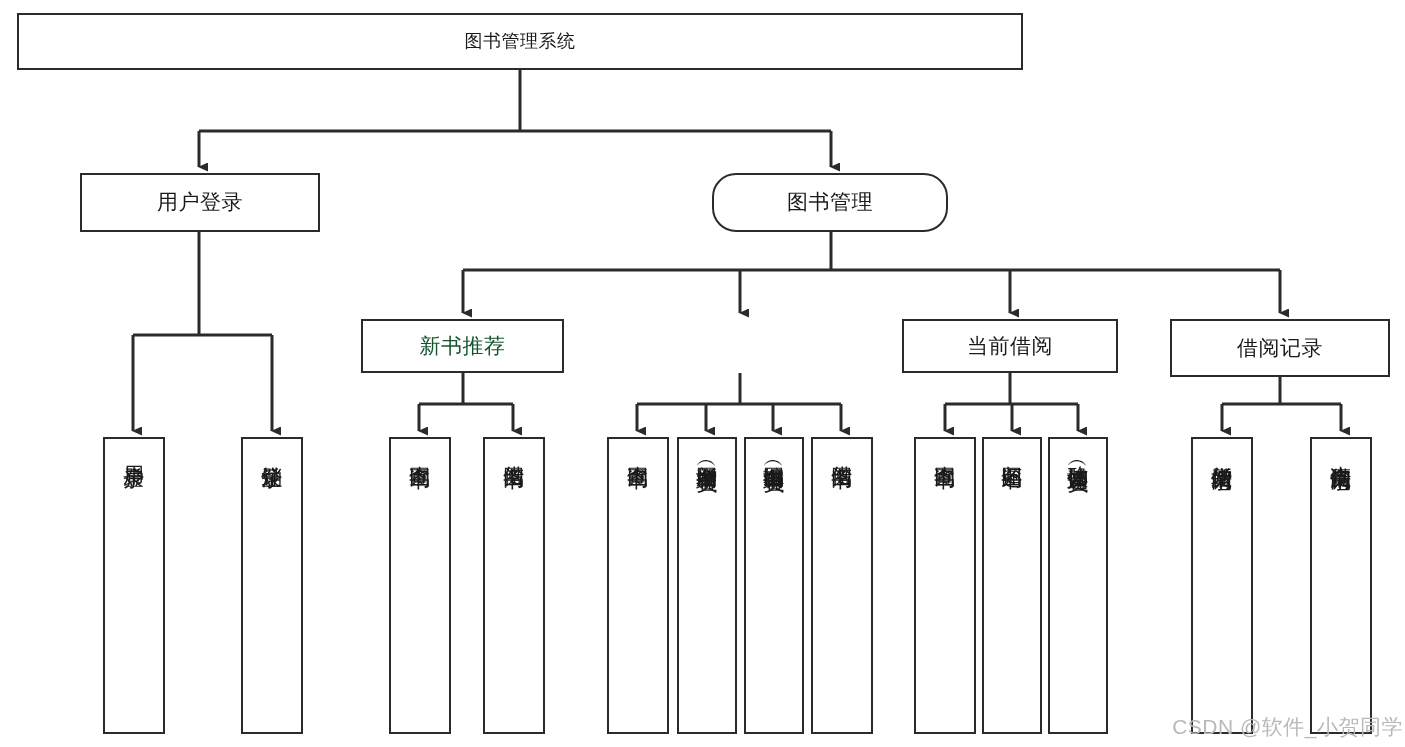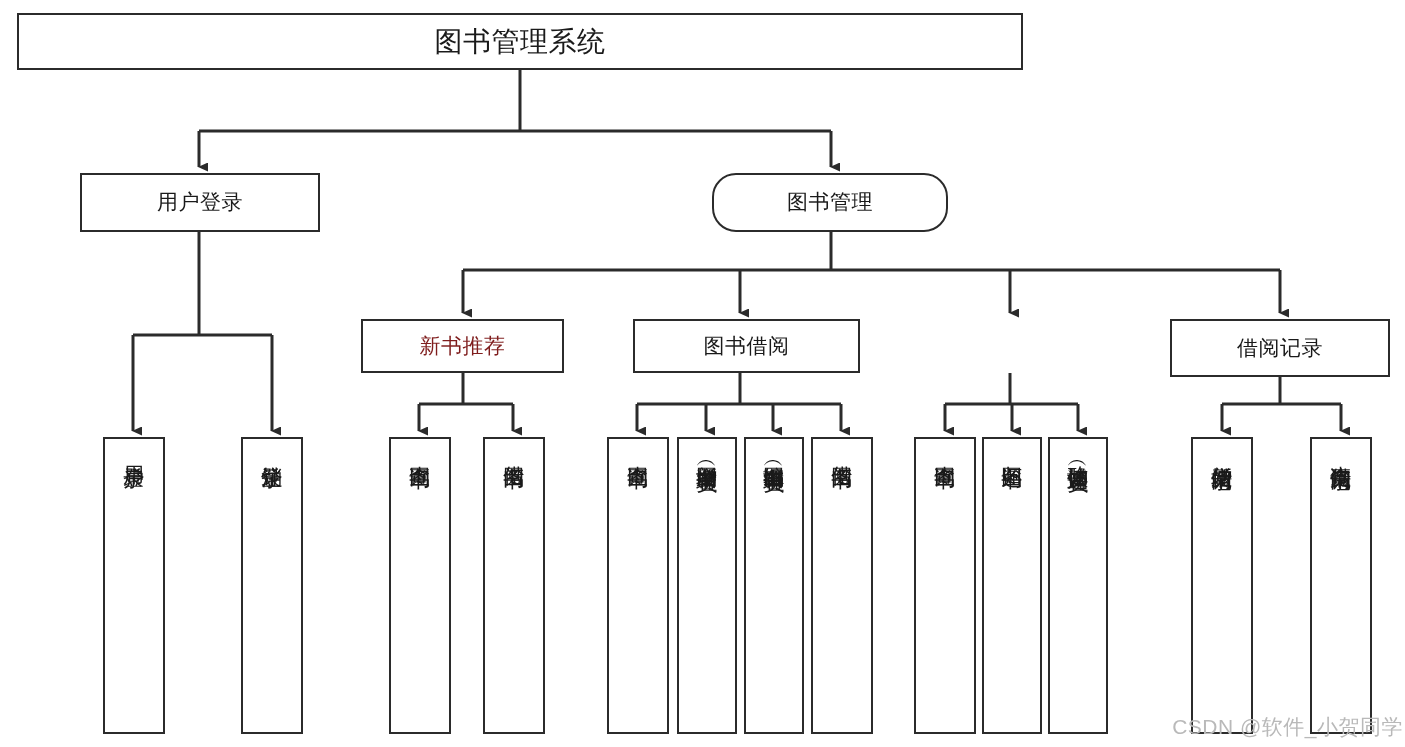--- a/index.html
+++ b/index.html
@@ -40,21 +40,21 @@
     line-height: 1.18;
     text-align: center;
     white-space: nowrap;
   }
   
   .node.h .node-label {
     font-size: 21px;
     letter-spacing: 0.5px;
   }
   .node.root .node-label {
-    font-size: 28px;
+    font-size: 18px;
   }
   
   .node.v {
     align-items: flex-start;
     justify-content: center;
     padding-top: 10px;
   }
   .node.v .node-label {
     writing-mode: vertical-rl;
     text-orientation: upright;
@@ -133,25 +133,25 @@
     <span class="node-label">图书管理系统</span>
   </div>
 
   <div class="node h" style="left: 80px; top: 173px; width: 240px; height: 59px; background: rgb(255, 255, 255); border-color: rgb(43, 43, 43); color: rgb(26, 26, 26);">
     <span class="node-label">用户登录</span>
   </div>
   <div class="node h" style="left: 712px; top: 173px; width: 236px; height: 59px; background: rgb(255, 255, 255); border-color: rgb(43, 43, 43); color: rgb(26, 26, 26); border-radius: 24px;">
     <span class="node-label">图书管理</span>
   </div>
 
-  <div class="node h" style="left: 361px; top: 319px; width: 203px; height: 54px; background: rgb(255, 255, 255); border-color: rgb(43, 43, 43); color: #7f1d1d;">
+  <div class="node h" style="left: 361px; top: 319px; width: 203px; height: 54px; background: rgb(255, 255, 255); border-color: rgb(43, 43, 43); color: #14532d;">
     <span class="node-label">新书推荐</span>
   </div>
-  <div class="node h" style="left: 633px; top: 319px; width: 227px; height: 54px; background: rgb(255, 255, 255); border-color: rgb(43, 43, 43); color: rgb(26, 26, 26);">
-    <span class="node-label">图书借阅</span>
+  <div class="node h" style="left: 902px; top: 319px; width: 216px; height: 54px; background: rgb(255, 255, 255); border-color: rgb(43, 43, 43); color: rgb(26, 26, 26);">
+    <span class="node-label">当前借阅</span>
   </div>
   <div class="node h" style="left: 1170px; top: 319px; width: 220px; height: 58px; background: rgb(255, 255, 255); border-color: rgb(43, 43, 43); color: rgb(26, 26, 26);">
     <span class="node-label">借阅记录</span>
   </div>
 
   <div class="node v" style="left: 103px; top: 437px; width: 62px; height: 297px; background: rgb(255, 255, 255); border-color: rgb(43, 43, 43); color: rgb(26, 26, 26);">
     <span class="node-label">用户登录</span>
   </div>
   <div class="node v" style="left: 241px; top: 437px; width: 62px; height: 297px; background: rgb(255, 255, 255); border-color: rgb(43, 43, 43); color: rgb(26, 26, 26);">
     <span class="node-label">注销登录</span>

